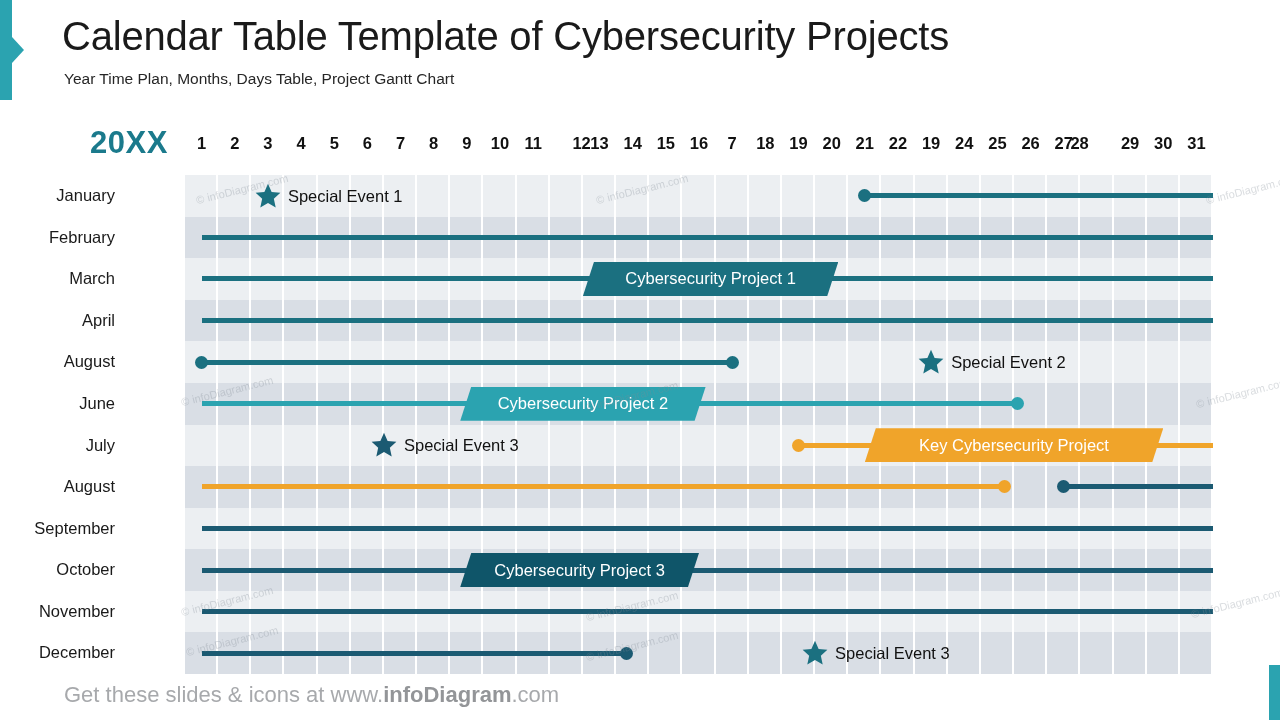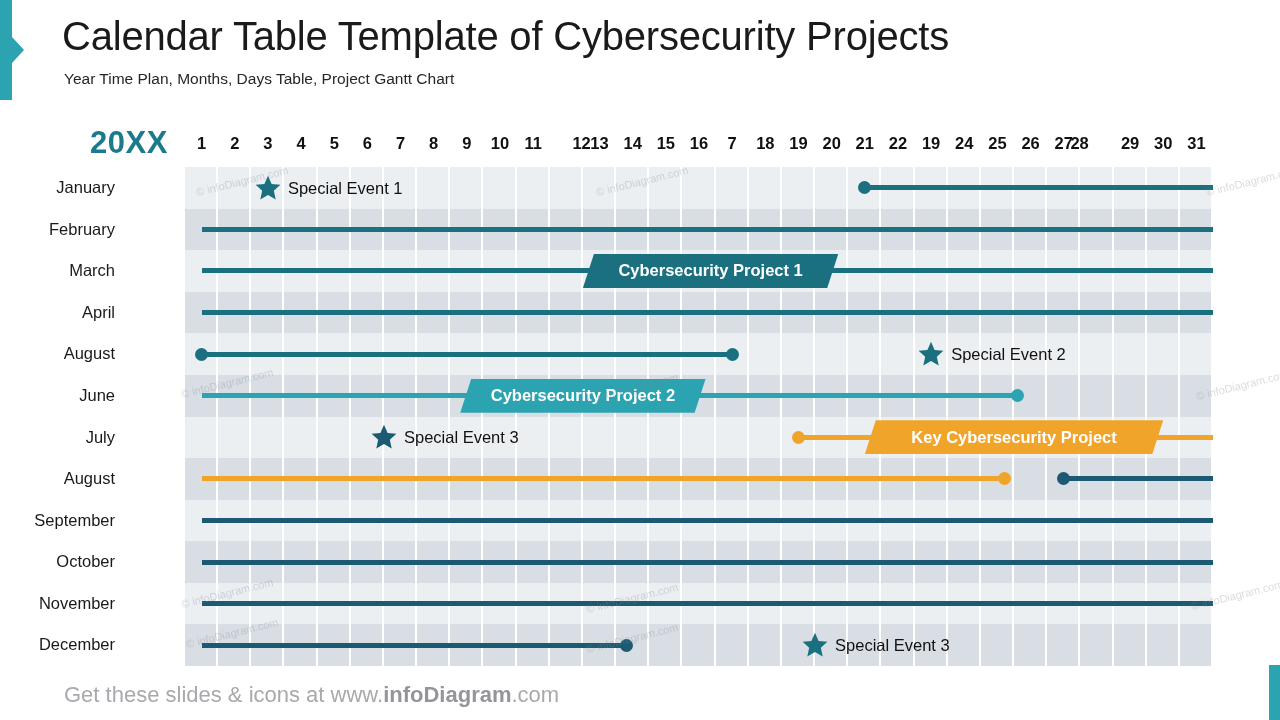--- a/index.html
+++ b/index.html
@@ -34,21 +34,21 @@
   }
 
   
   .year-label {
     position: absolute; left: 90px; top: 125px;
     font-size: 31px; font-weight: 700; color: #1B7A8C;
     letter-spacing: 0.5px;
   }
 
   
-  #cal { position: absolute; left: 185px; top: 167px; width: 1028px; height: 499px; }
+  #cal { position: absolute; left: 185px; top: 175px; width: 1028px; height: 499px; }
 
   .day-head { position: absolute; left: 185px; top: 130px; width: 1028px; height: 26px; }
   .day-head .d {
     position: absolute; top: 0; text-align: center;
     font-size: 16.5px; font-weight: 700; color: #111; line-height: 26px;
   }
 
   .row {
     position: absolute; left: 0; width: 1028px; height: 41.6px;
   }
@@ -66,21 +66,21 @@
     height: 41.6px; line-height: 41.6px;
   }
 
   
   .gline { position: absolute; height: 5px; border-radius: 0; }
   .gdot  { position: absolute; width: 13px; height: 13px; border-radius: 50%; }
 
   .gbar {
     position: absolute; height: 34px;
     display: flex; align-items: center; justify-content: center;
-    color: #ffffff; font-size: 16.5px; font-weight: 700;
+    color: #ffffff; font-size: 16.5px; font-weight: 400;
     white-space: nowrap; padding: 0 18px;
     clip-path: polygon(11px 0, 100% 0, calc(100% - 11px) 100%, 0 100%);
   }
 
   .star { position: absolute; width: 28px; height: 28px; }
   .event-label {
     position: absolute; font-size: 16.5px; color: #111;
     white-space: nowrap; height: 22px; line-height: 22px;
   }
 
@@ -512,20 +512,21 @@
         <div class="gridcell" style="left: 762.71px; width: 33.1613px;"></div>
         <div class="gridcell" style="left: 795.871px; width: 33.1613px;"></div>
         <div class="gridcell" style="left: 829.032px; width: 33.1613px;"></div>
         <div class="gridcell" style="left: 862.194px; width: 33.1613px;"></div>
         <div class="gridcell" style="left: 895.355px; width: 33.1613px;"></div>
         <div class="gridcell" style="left: 928.516px; width: 33.1613px;"></div>
         <div class="gridcell" style="left: 961.677px; width: 33.1613px;"></div>
         <div class="gridcell" style="left: 994.839px; width: 33.1613px;"></div>
         <div class="month-label" style="top: 0px;">October</div>
         <div class="gline" style="left: 16.5806px; width: 1011.42px; top: 18.2917px; background: rgb(27, 90, 114);"></div>
+        <div class="gbar" style="left: 275.239px; width: 238.761px; top: 3.79167px; background: rgb(15, 85, 105);">Cybersecurity Project 3</div>
       </div>
       <div class="row odd" style="top: 415.833px;">
         <div class="gridcell" style="left: 0px; width: 33.1613px;"></div>
         <div class="gridcell" style="left: 33.1613px; width: 33.1613px;"></div>
         <div class="gridcell" style="left: 66.3226px; width: 33.1613px;"></div>
         <div class="gridcell" style="left: 99.4839px; width: 33.1613px;"></div>
         <div class="gridcell" style="left: 132.645px; width: 33.1613px;"></div>
         <div class="gridcell" style="left: 165.806px; width: 33.1613px;"></div>
         <div class="gridcell" style="left: 198.968px; width: 33.1613px;"></div>
         <div class="gridcell" style="left: 232.129px; width: 33.1613px;"></div>

